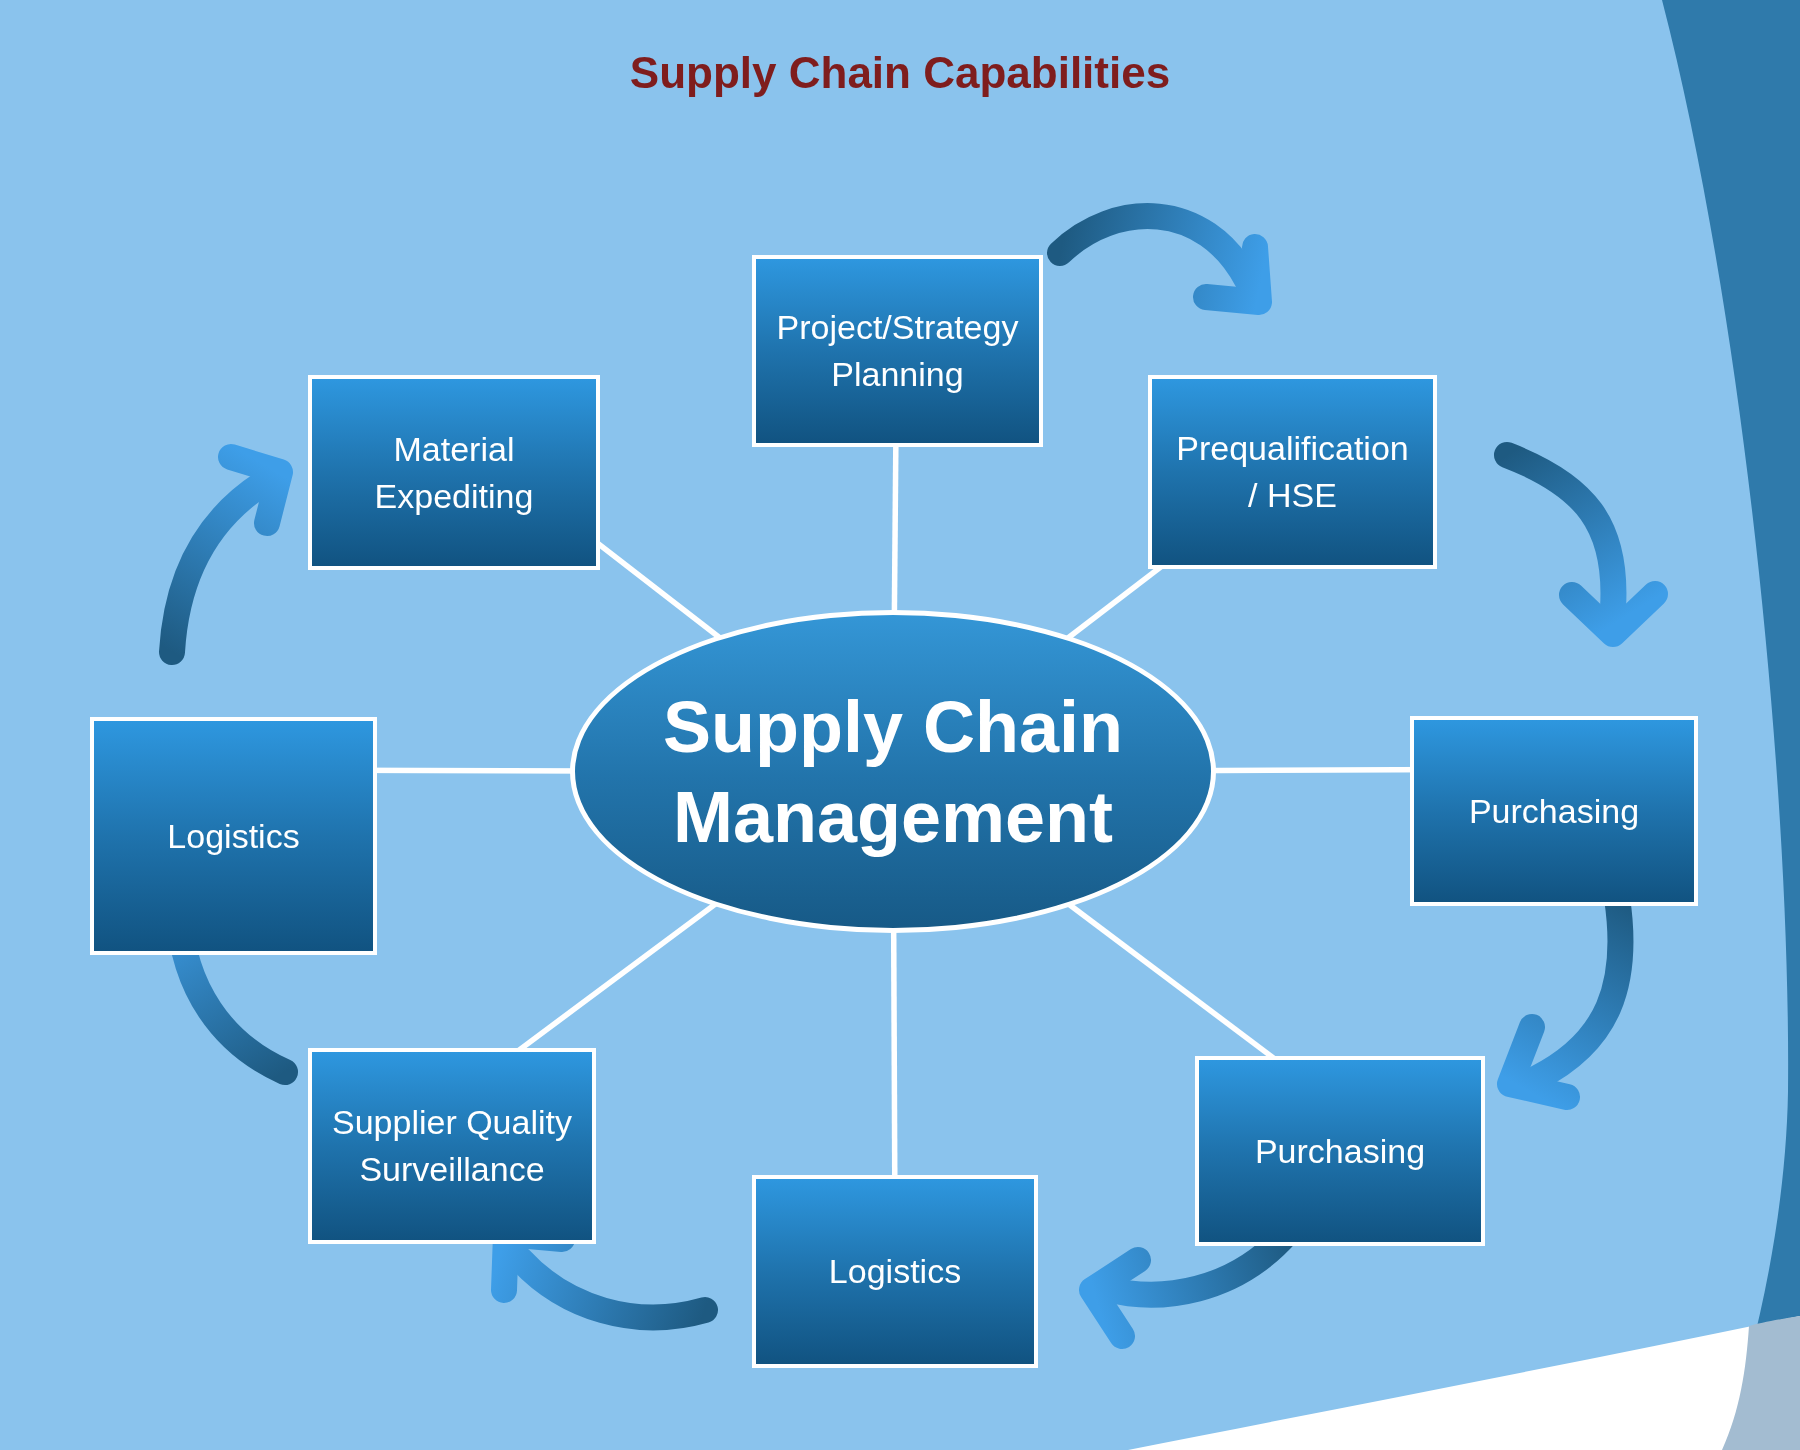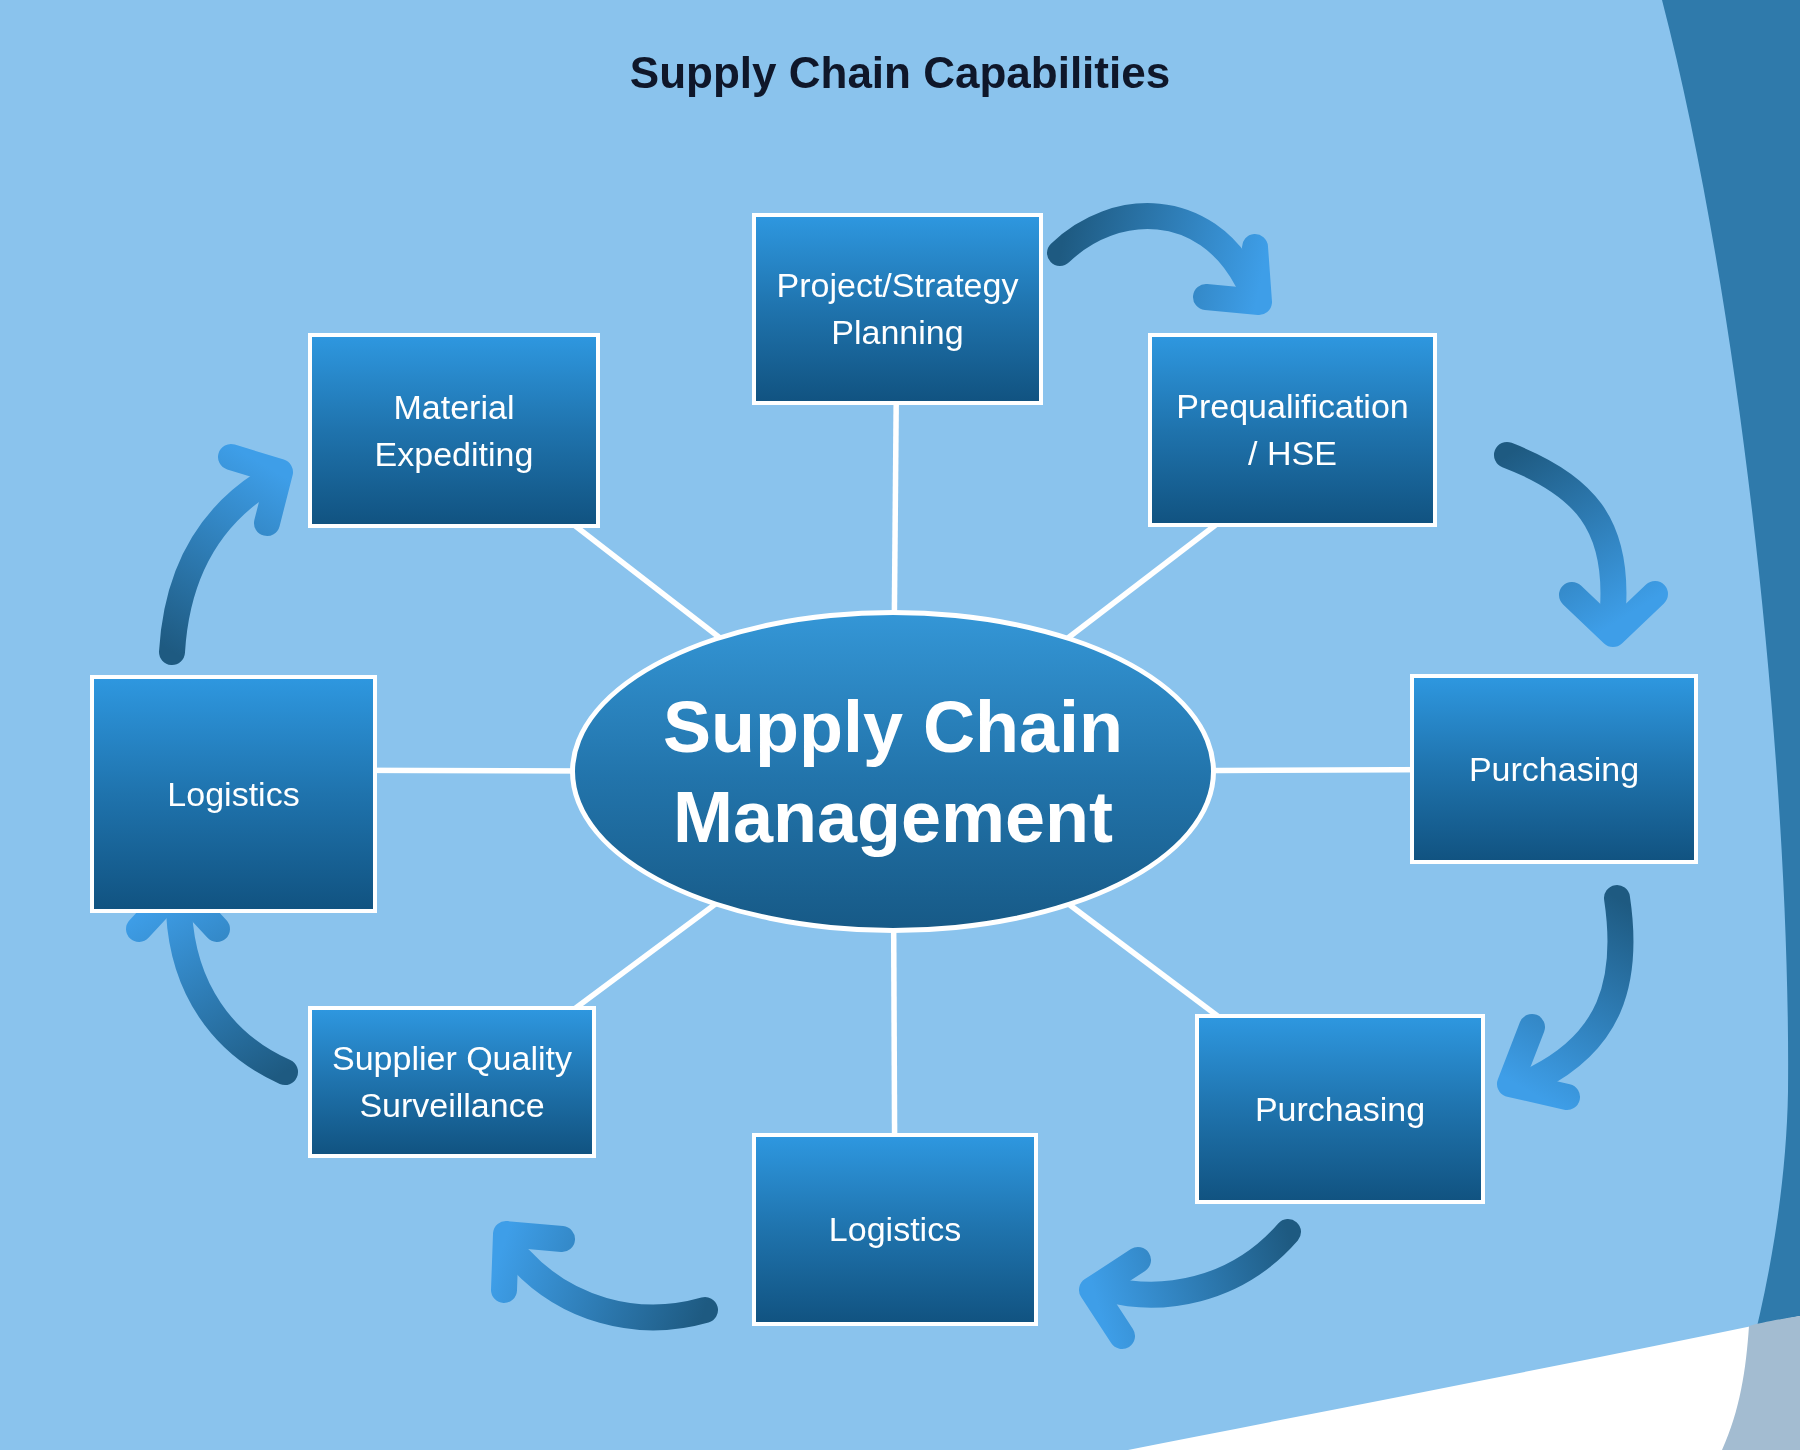--- a/index.html
+++ b/index.html
@@ -8,21 +8,21 @@
     font-family:"Liberation Sans", sans-serif;
     position:relative;overflow:hidden;
     background:#8ac3ed;
   }
   .stage{position:absolute;inset:0;width:1800px;height:1450px;}
   svg.underlay{position:absolute;left:0;top:0;z-index:0;}
   .slide-title{
     position:absolute;left:0;right:0;top:48px;
     text-align:center;
     font-size:44px;font-weight:bold;
-    color:#0f172a;
+    color:#7f1d1d;
     letter-spacing:0px;
     z-index:3;
   }
   .center-ellipse{
     position:absolute;left:570px;top:610px;width:646px;height:323px;
     box-sizing:border-box;
     border:5px solid #ffffff;
     border-radius:50%;
     background:linear-gradient(180deg,#3496d6 0%,#2274ab 52%,#175a87 100%);
     display:flex;align-items:center;justify-content:center;
@@ -31,31 +31,32 @@
   .center-label{
     color:#ffffff;font-size:72px;font-weight:bold;
     text-align:center;line-height:1.25;white-space:pre-line;
   }
   .node{
     position:absolute;box-sizing:border-box;
     border:4px solid #ffffff;
     background:linear-gradient(180deg,#2e97df 0%,#1f73ad 50%,#115381 100%);
     display:flex;align-items:center;justify-content:center;
     z-index:2;
+    margin-top:42px;
   }
   .node-label{
     color:#ffffff;font-size:34px;font-weight:400;
     text-align:center;line-height:1.38;white-space:pre-line;
   }
   .node-project     {left:752px;  top:213px;  width:291px; height:192px;}
   .node-prequal     {left:1148px; top:333px;  width:289px; height:194px;}
   .node-contracting {left:1410px; top:674px;  width:288px; height:190px;}
   .node-purchasing  {left:1195px; top:1014px; width:290px; height:190px;}
   .node-expediting  {left:752px;  top:1133px; width:286px; height:193px;}
-  .node-supplier    {left:308px;  top:1006px; width:288px; height:152px;}
+  .node-supplier    {left:308px;  top:1006px; width:288px; height:196px;}
   .node-logistics   {left:90px;   top:675px;  width:287px; height:238px;}
   .node-material    {left:308px;  top:333px;  width:292px; height:195px;}
 </style>
 </head>
 <body>
 
 <div class="stage">
 
   <svg class="underlay" width="1800" height="1450" viewBox="0 0 1800 1450">
     <defs>

